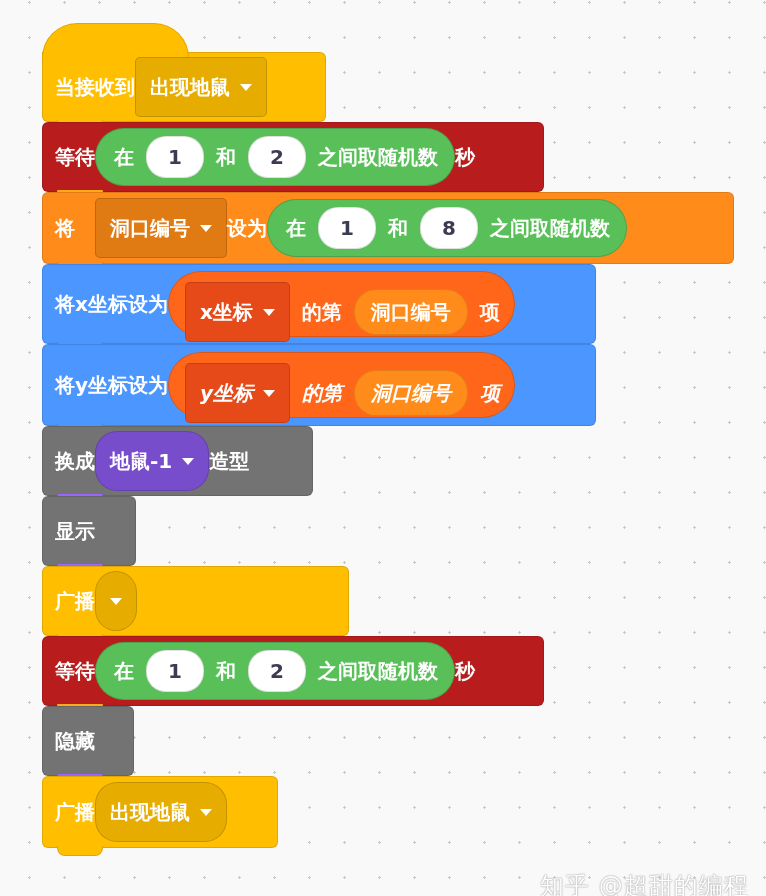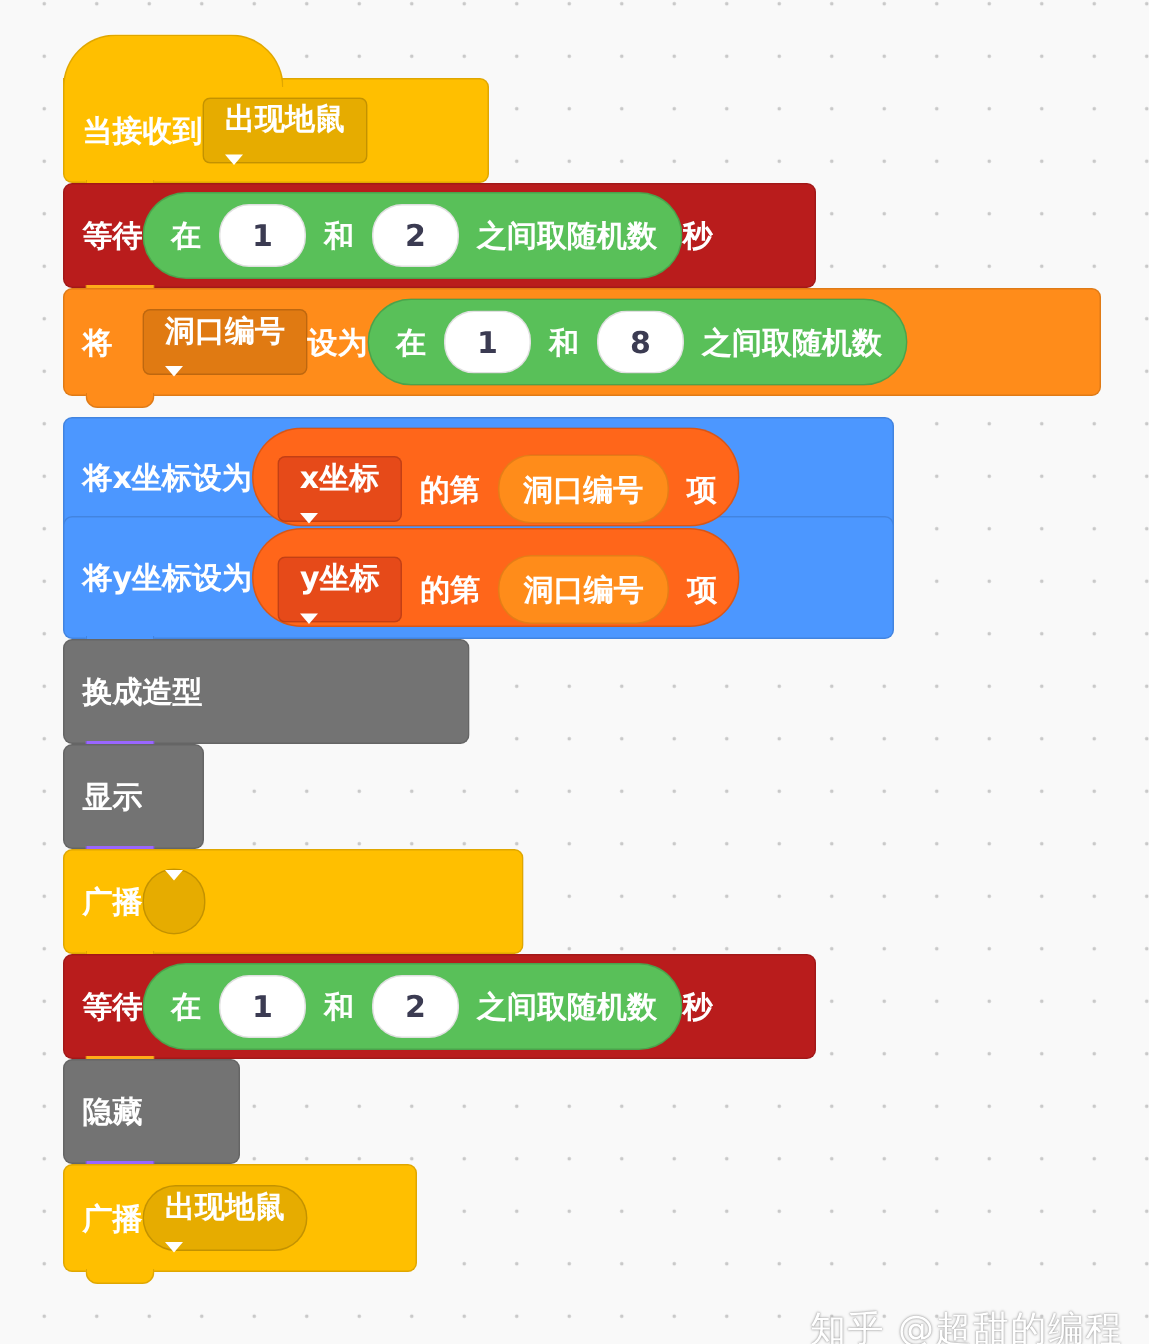--- a/index.html
+++ b/index.html
@@ -32,24 +32,24 @@
   .control .notch { background:#ffab19; }
   .vars { background:#ff8c1a; }
   .vars .notch { background:#ff8c1a; }
   .motion { background:#4c97ff; }
   .motion .notch { background:#4c97ff; }
   .looks { background:#737373; }
   .looks .notch { background:#9966ff; }
 
   .lbl { position:relative; z-index:1; }
   .dd {
-    display:inline-flex; align-items:flex-start; gap:10px;
-    height:44px; padding:0 14px; box-sizing:border-box;
+    display:inline-flex; align-items:center; gap:10px;
+    height:60px; padding:0 14px; box-sizing:border-box;
     border-radius:5px; border:1px solid rgba(0,0,0,0.15);
-    color:#fff; font-size:20px; font-weight:bold; position:relative; z-index:1;flex-direction:column;
+    color:#fff; font-size:20px; font-weight:bold; position:relative; z-index:1;
   }
   .dd.round { border-radius:22px; }
   .dd-events { background:#e6ac00; }
   .dd-vars { background:#e07a12; }
   .dd-looks { background:#774dcb; }
   .dd-list { background:#e64a19; border-radius:5px; }
   .caret { width:0; height:0; border-left:6px solid transparent; border-right:6px solid transparent; border-top:7px solid #fff; display:inline-block; }
   .rep {
     display:inline-flex; align-items:center; gap:12px;
     height:58px; padding:0 10px; box-sizing:border-box; border-radius:29px;
@@ -108,51 +108,55 @@
   <span class="lbl">设为</span>
   <span class="rep rep-green">
     <span style="padding-left:8px;">在</span>
     <span class="num">1</span>
     <span>和</span>
     <span class="num">8</span>
     <span style="padding-right:6px;">之间取随机数</span>
   </span>
 </div>
 
-<div class="blk motion" style="top:264px;height:80px;width:554px;margin-top:14px;">
+<div class="blk motion" style="top:264px;height:80px;width:554px;">
   <div class="notch"></div>
   <span class="lbl">将x坐标设为</span>
   <span class="rep rep-list" style="height:66px;border-radius:33px;">
     <span class="dd dd-list">
       <span>x坐标</span>
       <span class="caret"></span>
     </span>
     <span style="color:#fff;font-weight:bold;">的第</span>
     <span class="var-rep">洞口编号</span>
     <span style="color:#fff;font-weight:bold;">项</span>
   </span>
 </div>
 
 <div class="blk motion" style="top:344px;height:82px;width:554px;">
   <div class="notch"></div>
   <span class="lbl">将y坐标设为</span>
-  <span class="rep rep-list" style="height:66px;border-radius:33px;">
+  <span class="rep rep-list" style="height:66px;border-radius:33px;font-style:italic;">
     <span class="dd dd-list">
       <span>y坐标</span>
       <span class="caret"></span>
     </span>
     <span style="color:#fff;font-weight:bold;">的第</span>
     <span class="var-rep">洞口编号</span>
     <span style="color:#fff;font-weight:bold;">项</span>
   </span>
 </div>
 
 <div class="blk looks" style="top:426px;height:70px;width:271px;">
   <div class="notch"></div>
   <span class="lbl">换成</span>
+  <span class="dd dd-looks round">
+    <span>地鼠-1</span>
+    <span class="caret"></span>
+  </span>
   <span class="lbl">造型</span>
 </div>
 
 <div class="blk looks" style="top:496px;height:70px;width:94px;">
   <div class="notch"></div>
   <span class="lbl">显示</span>
 </div>
 
 <div class="blk events" style="top:566px;height:70px;width:307px;">
   <div class="notch"></div>
@@ -168,21 +172,21 @@
   <span class="rep rep-green">
     <span style="padding-left:8px;">在</span>
     <span class="num">1</span>
     <span>和</span>
     <span class="num">2</span>
     <span style="padding-right:6px;">之间取随机数</span>
   </span>
   <span class="lbl">秒</span>
 </div>
 
-<div class="blk looks" style="top:706px;height:70px;width:118px;">
+<div class="blk looks" style="top:706px;height:70px;width:92px;">
   <div class="notch"></div>
   <span class="lbl">隐藏</span>
 </div>
 
 <div class="blk events" style="top:776px;height:72px;width:236px;">
   <div class="notch"></div>
   <span class="lbl">广播</span>
   <span class="dd dd-events round">
     <span>出现地鼠</span>
     <span class="caret"></span>

